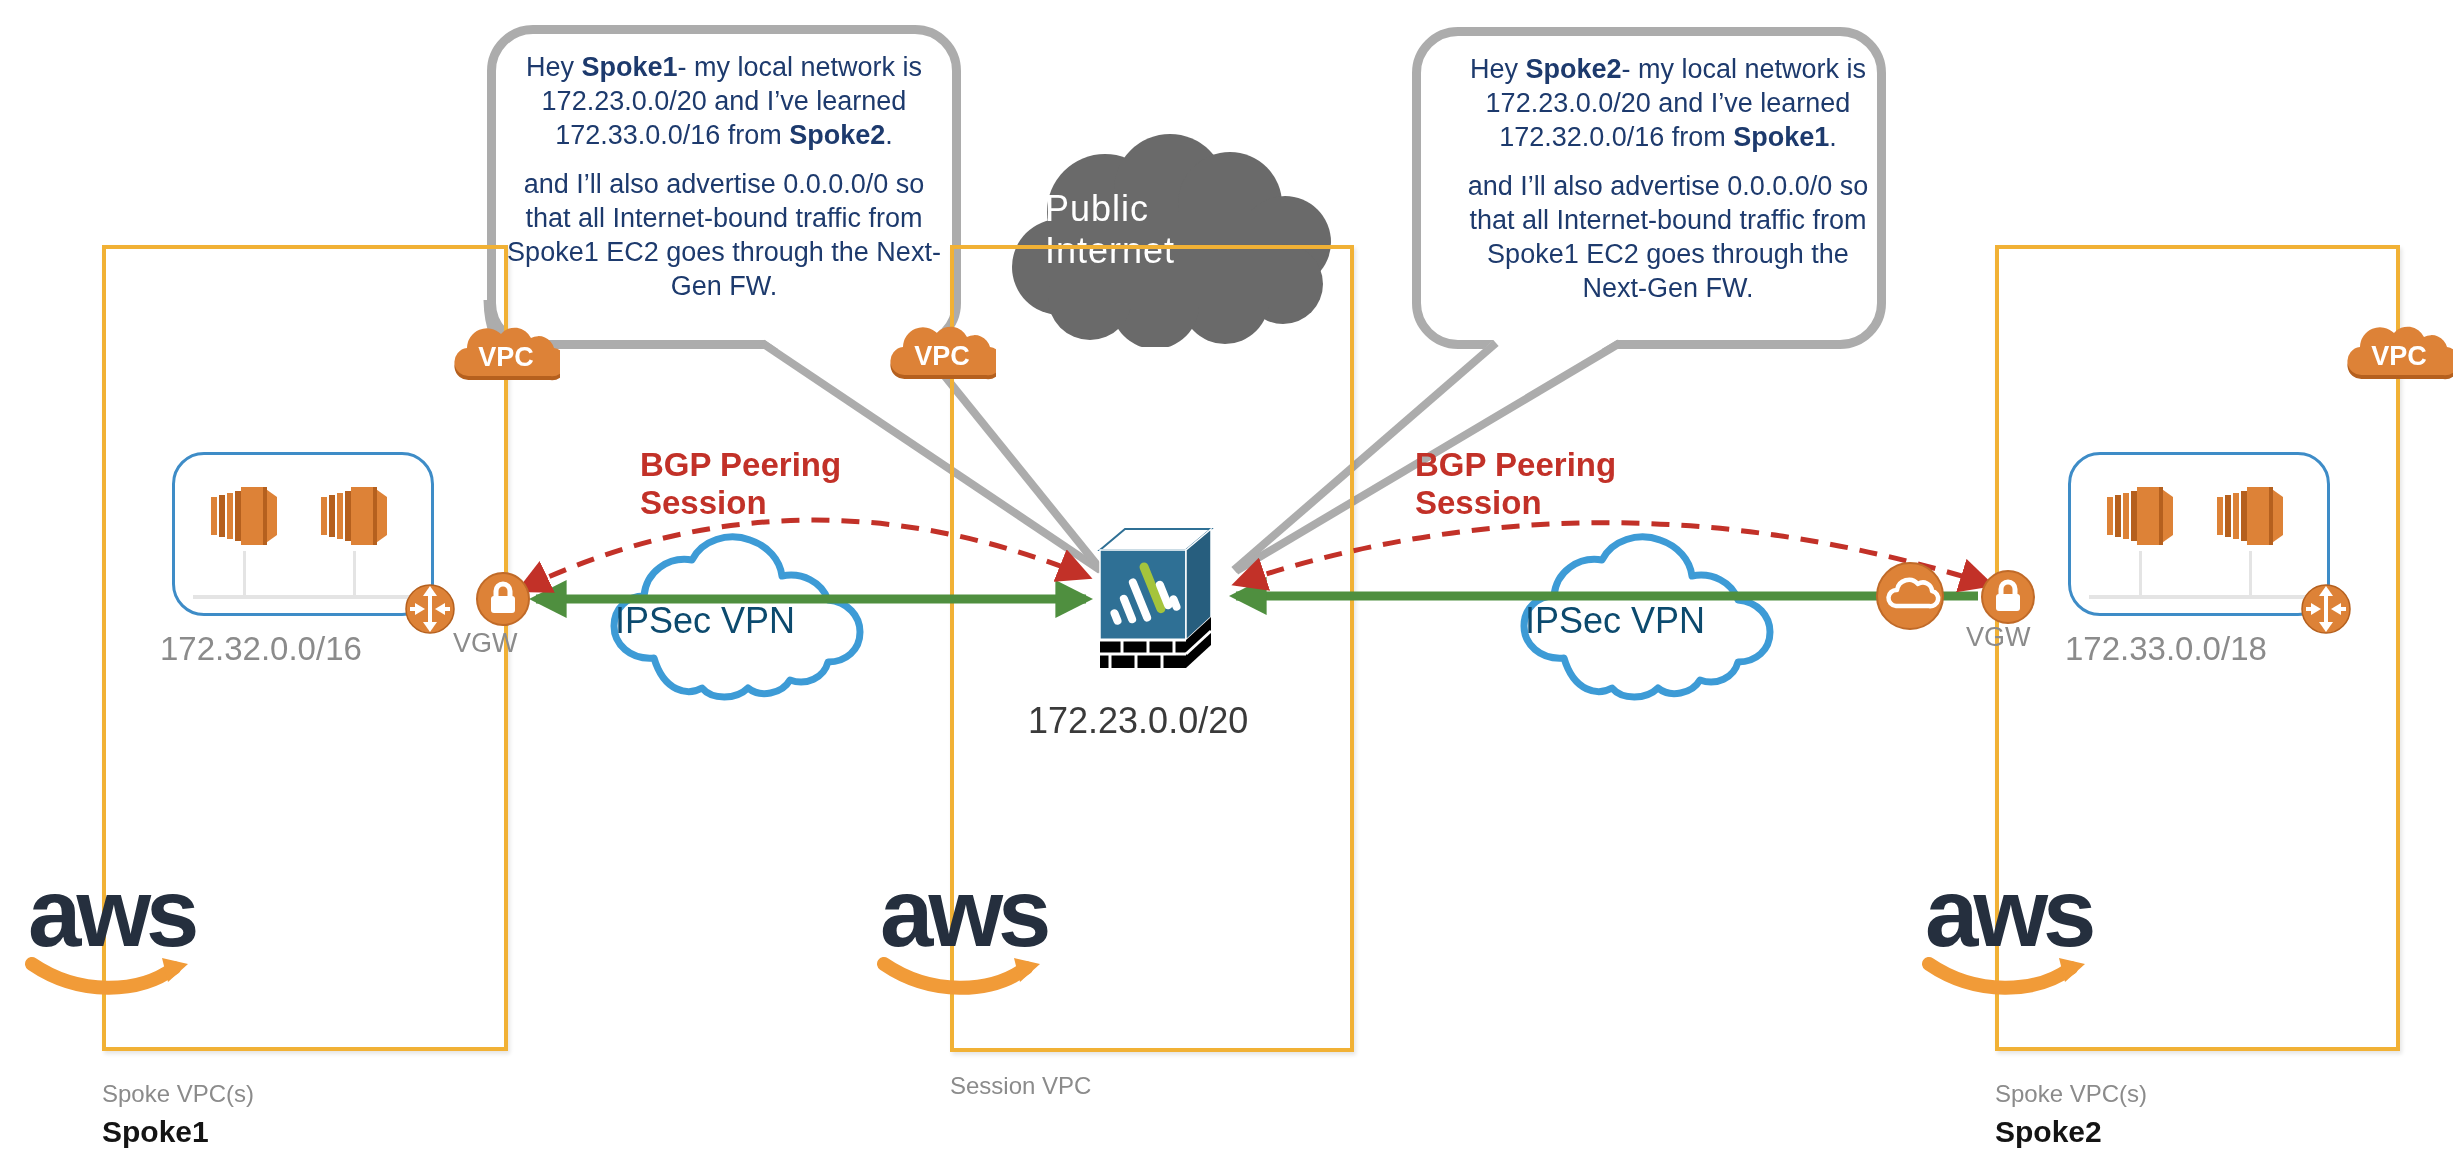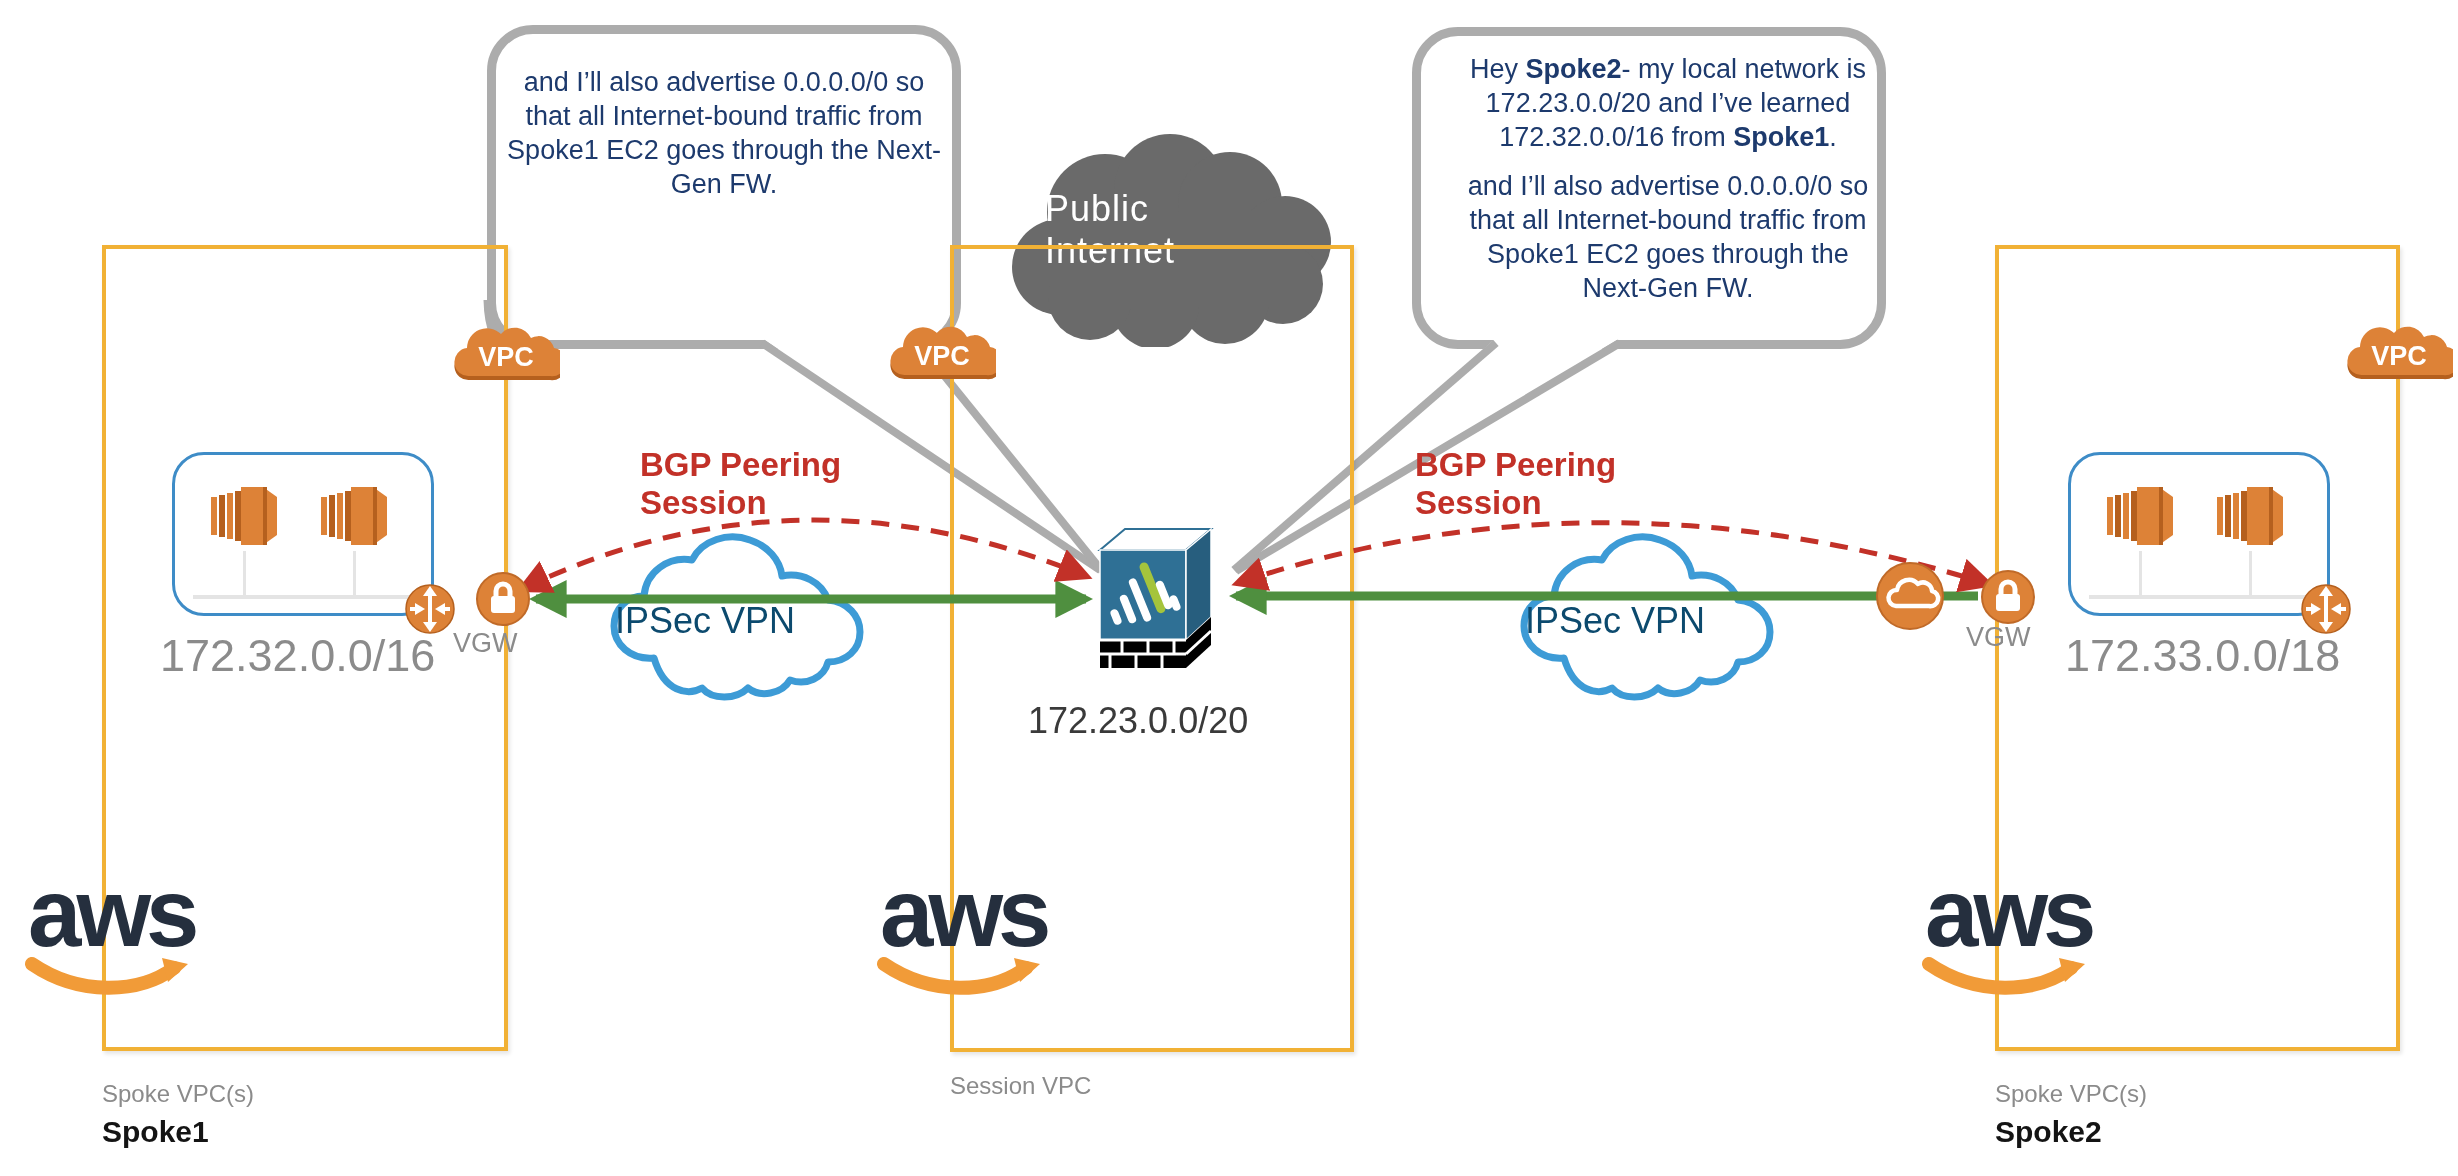--- a/index.html
+++ b/index.html
@@ -15,38 +15,39 @@
   
   .vpcbox{position:absolute;border:4px solid #f1b135;box-sizing:border-box;background:transparent;
           box-shadow:2px 3px 4px rgba(0,0,0,0.10);}
   
   .grpbox{position:absolute;border:3px solid #3e8cc7;border-radius:32px;box-sizing:border-box;background:#fff;}
   .subnetline{position:absolute;background:#e4e4e4;}
   
   .lbl{position:absolute;text-align:left;}
   .capt{font-size:24px;color:#8b8b8b;}
   .name{font-size:30px;color:#141414;font-weight:bold;}
-  .cidr{font-size:45px;color:#8b8b8b;}
+  .cidr{font-size:33px;color:#8b8b8b;}
   .fwcidr{font-size:36px;color:#3a3a3a;}
   .bgp{font-size:33px;font-weight:bold;color:#c23128;}
   .vgwlbl{font-size:27px;color:#8b8b8b;}
   .cloudtxt{font-size:36px;color:#fff;letter-spacing:1px;}
   .ipsectxt{font-size:36px;color:#0c4a6e;}
   
   .awslogo{position:absolute;width:190px;height:135px;}
   .awstext{position:absolute;top:0;left:10px;font-size:96px;font-weight:bold;color:#252f3e;
            letter-spacing:-5px;line-height:70px;}
   svg{display:block;}
 </style>
 </head>
 <body>
 
 <div id="canvas">
 
   <div class="bubble" style="left:487px;top:25px;width:474px;height:324px;">
+    <div><span>Hey </span><b>Spoke1</b><span>- my local network is 172.23.0.0/20 and I’ve learned 172.33.0.0/16 from </span><b>Spoke2</b><span>.</span></div>
     <div class="p2">and I’ll also advertise 0.0.0.0/0 so that all Internet-bound traffic from Spoke1 EC2 goes through the Next-Gen FW.</div>
   </div>
 
   <div class="bubble" style="left:1412px;top:27px;width:474px;height:322px;padding-left:44px;">
     <div><span>Hey </span><b>Spoke2</b><span>- my local network is 172.23.0.0/20 and I’ve learned 172.32.0.0/16 from </span><b>Spoke1</b><span>.</span></div>
     <div class="p2">and I’ll also advertise 0.0.0.0/0 so that all Internet-bound traffic from Spoke1 EC2 goes through the Next-Gen FW.</div>
   </div>
 
   <svg class="abs" style="left:0;top:0;pointer-events:none;" width="2458" height="1176">
 

